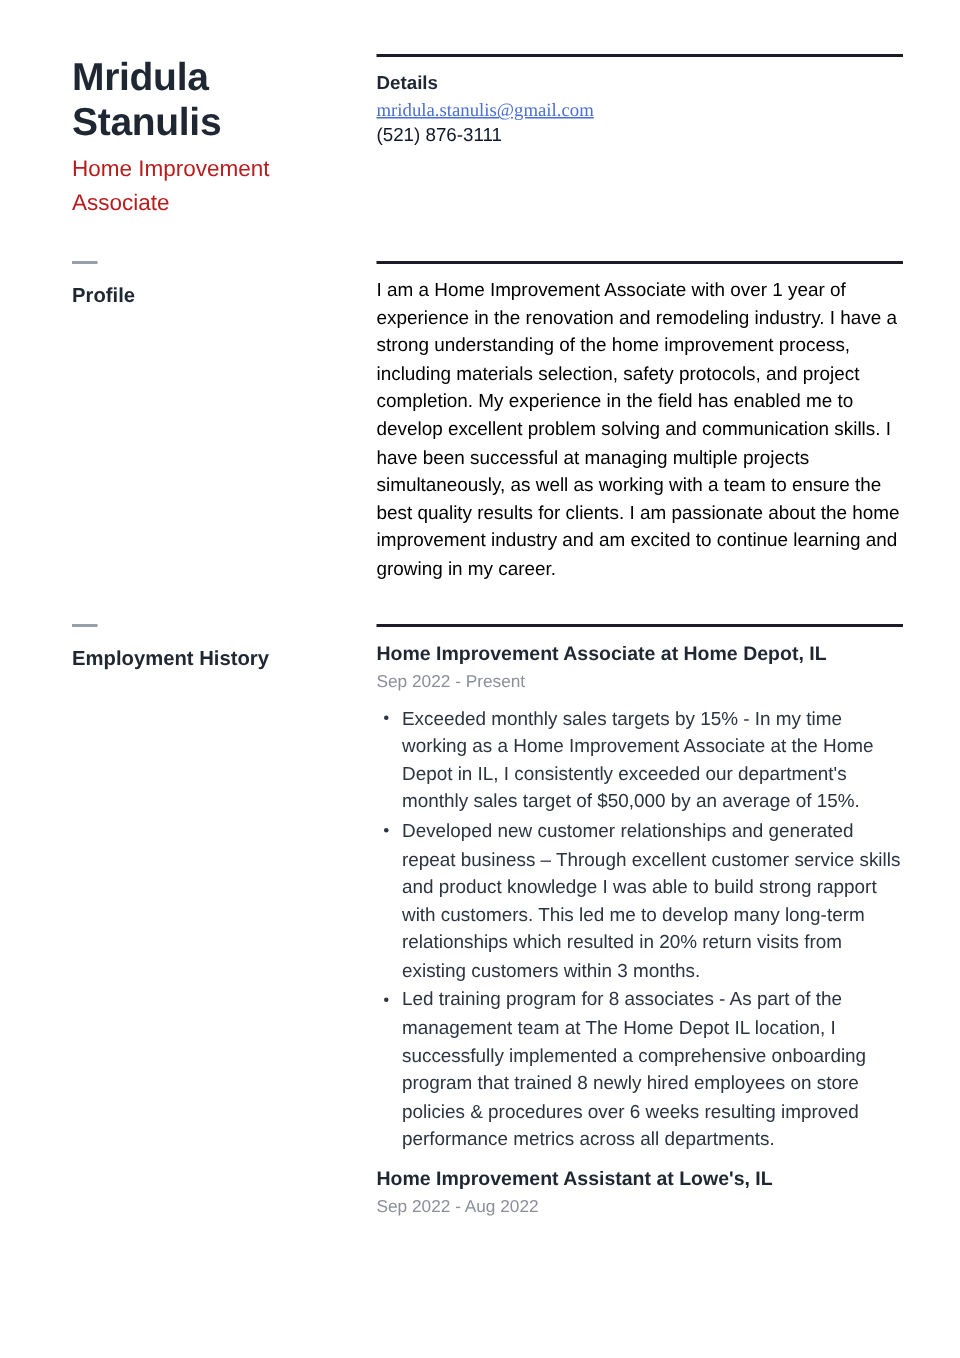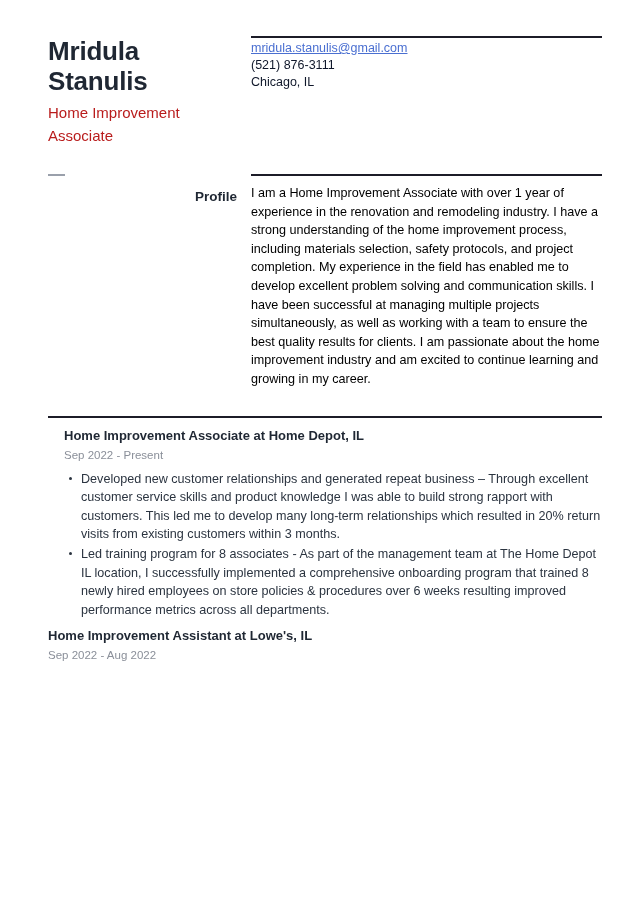--- a/index.html
+++ b/index.html
@@ -77,40 +77,40 @@
     background: #9aa0ab;
     margin-bottom: 13px;
   }
 
   
   .section-title-left {
     font-size: 13.5px;
     font-weight: bold;
     color: #1f2733;
     line-height: 16px;
-    text-align: right;
   }
   .details-head {
     font-size: 12.5px;
     font-weight: bold;
     color: #1f2733;
     margin-top: 9px;
     line-height: 17px;
   }
   .details-line {
     font-size: 12.5px;
     line-height: 17px;
     color: #0f172a;
   }
   .details-link {
     font-size: 12.5px;
     line-height: 17px;
     color: #4a6fd1;
     text-decoration: underline;
     display: inline-block;
+    font-family: Liberation Serif, serif;
   }
 
   
   .profile-text {
     font-size: 12.6px;
     line-height: 18.6px;
     color: #000000;
     margin-top: 8px;
     text-align: left;
   }
@@ -146,68 +146,73 @@
     position: absolute;
     left: 5px;
     top: 7.5px;
     width: 3px;
     height: 3px;
     border-radius: 50%;
     background: #2b3440;
   }
 
   .job-block { margin-top: 8px; }
-  .job-block.first { margin-top: 9px; margin-left: 16px; }
+  .job-block.first { margin-top: 9px; }
 
   .spacer-profile { height: 27px; }
   .spacer-emp { height: 27px; }
 </style>
 </head>
 <body>
 
 <div class="page">
 
   <div class="row header-row">
     <div class="col-left">
       <div class="name">Mridula Stanulis</div>
       <div class="job-subtitle">Home Improvement Associate</div>
     </div>
     <div class="col-right">
       <div class="rule"></div>
+      <div class="details-head">Details</div>
       <div>
         <a class="details-link" href="#">mridula.stanulis@gmail.com</a>
       </div>
       <div class="details-line">(521) 876-3111</div>
-      <div class="details-line">Chicago, IL</div>
     </div>
   </div>
 
   <div class="spacer-profile"></div>
 
   <div class="row profile-row">
     <div class="col-left">
       <div class="dash"></div>
       <div class="section-title-left">Profile</div>
     </div>
     <div class="col-right">
       <div class="rule"></div>
       <div class="profile-text">I am a Home Improvement Associate with over 1 year of experience in the renovation and remodeling industry. I have a strong understanding of the home improvement process, including materials selection, safety protocols, and project completion. My experience in the field has enabled me to develop excellent problem solving and communication skills. I have been successful at managing multiple projects simultaneously, as well as working with a team to ensure the best quality results for clients. I am passionate about the home improvement industry and am excited to continue learning and growing in my career.</div>
     </div>
   </div>
 
   <div class="spacer-emp"></div>
 
   <div class="row employment-row">
+    <div class="col-left">
+      <div class="dash"></div>
+      <div class="section-title-left">Employment History</div>
+    </div>
     <div class="col-right">
       <div class="rule"></div>
 
       <div class="job-block first">
         <div class="job-title">Home Improvement Associate at Home Depot, IL</div>
         <div class="job-dates">Sep 2022 - Present</div>
         <ul class="bullets">
+          <li>Exceeded monthly sales targets by 15% - In my time working as a Home Improvement Associate at the Home Depot in IL, I consistently exceeded our department's monthly sales target of $50,000 by an average of 15%.</li>
           <li>Developed new customer relationships and generated repeat business – Through excellent customer service skills and product knowledge I was able to build strong rapport with customers. This led me to develop many long-term relationships which resulted in 20% return visits from existing customers within 3 months.</li>
           <li>Led training program for 8 associates - As part of the management team at The Home Depot IL location, I successfully implemented a comprehensive onboarding program that trained 8 newly hired employees on store policies &amp; procedures over 6 weeks resulting improved performance metrics across all departments.</li>
         </ul>
       </div>
 
       <div class="job-block">
         <div class="job-title">Home Improvement Assistant at Lowe's, IL</div>
         <div class="job-dates">Sep 2022 - Aug 2022</div>
 
       </div>

